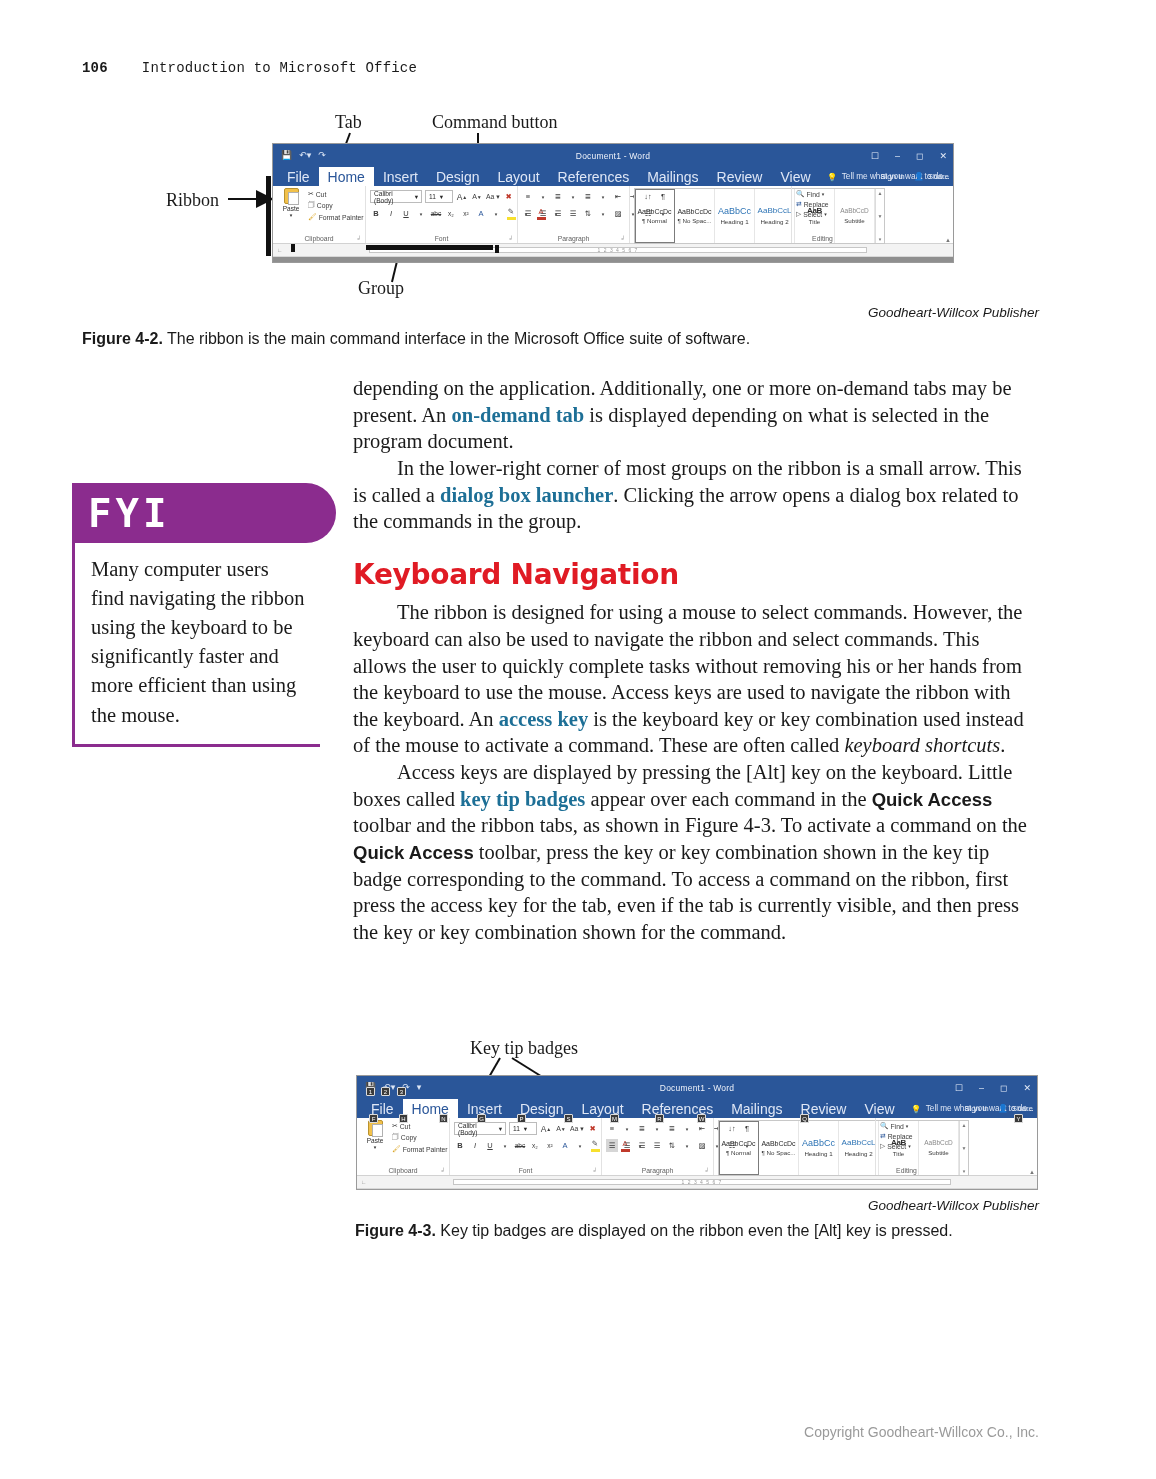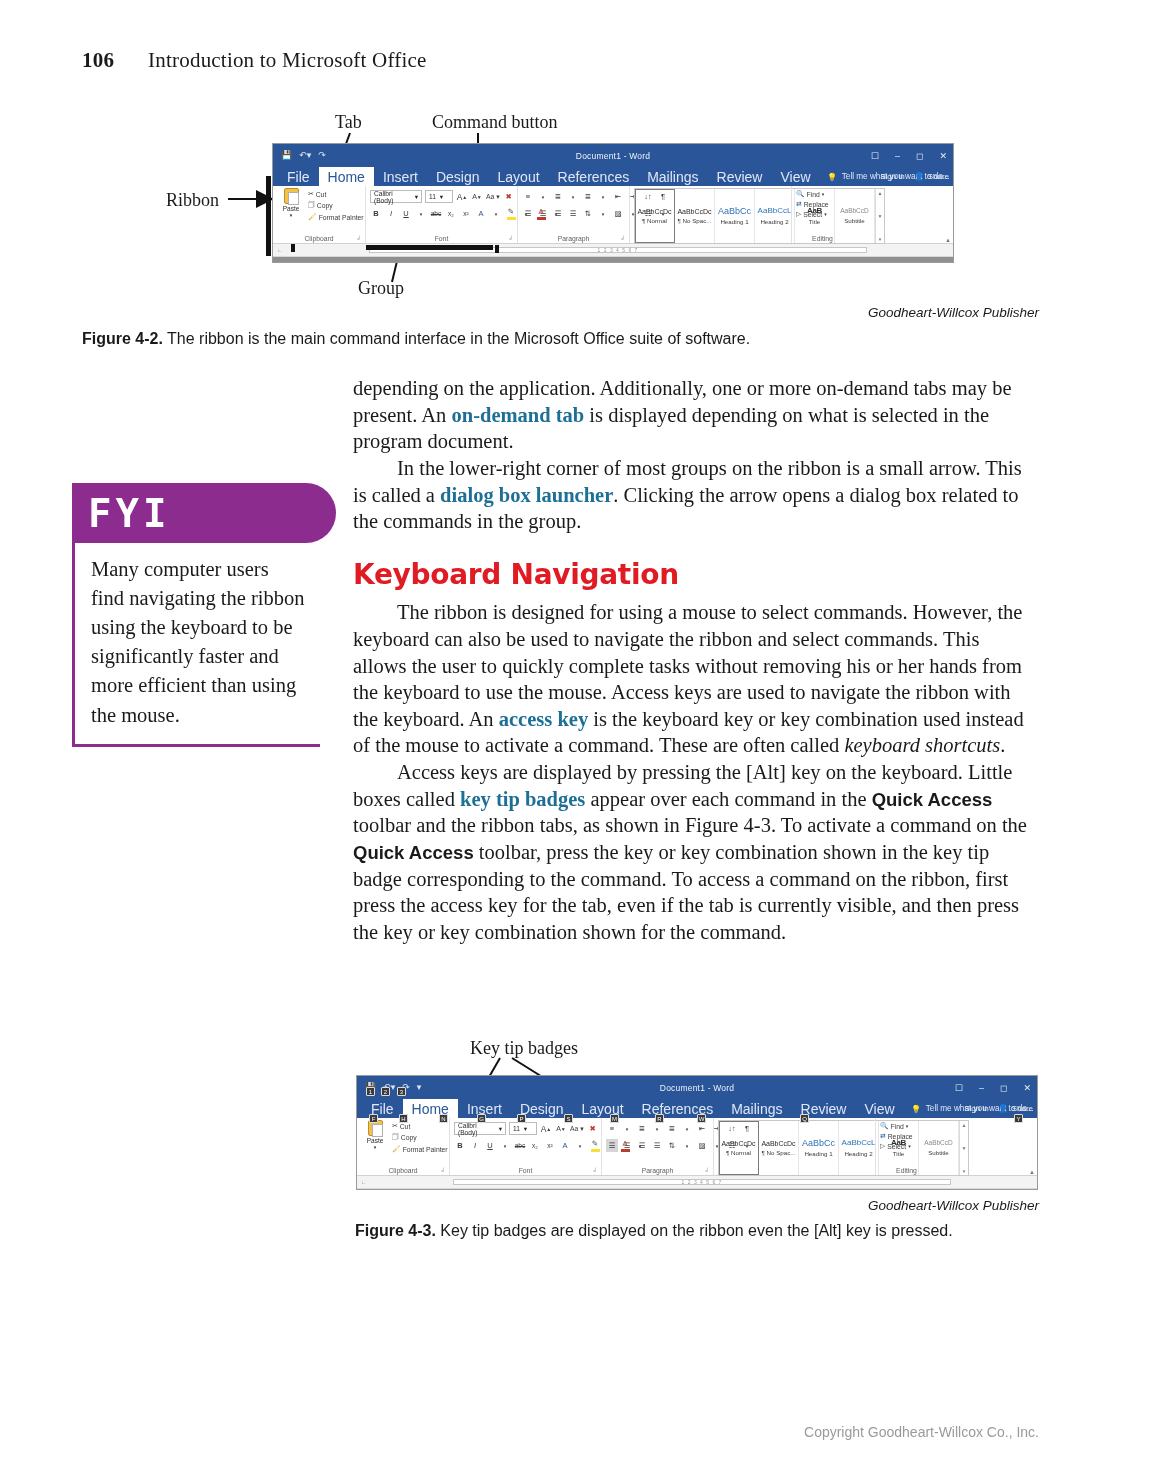--- a/index.html
+++ b/index.html
@@ -10,23 +10,23 @@
     background: #ffffff;
     font-family: "Liberation Serif", serif;
     color: #1a1a1a;
     position: relative;
     overflow: hidden;
   }
 
   
   .running-head {
     position: absolute;
-    left: 82px; top: 48px;
-    font-family: Liberation Serif, serif;
-    font-size: 21px;
+    left: 82px; top: 60px;
+    font-family: Liberation Mono, monospace;
+    font-size: 14px;
     letter-spacing: .2px;
   }
   .running-head .folio { font-weight: bold; margin-right: 34px; }
 
   .callout {
     position: absolute;
     font-family: "Liberation Serif", serif;
     font-size: 18px;
     color: #1a1a1a;
     white-space: nowrap;

